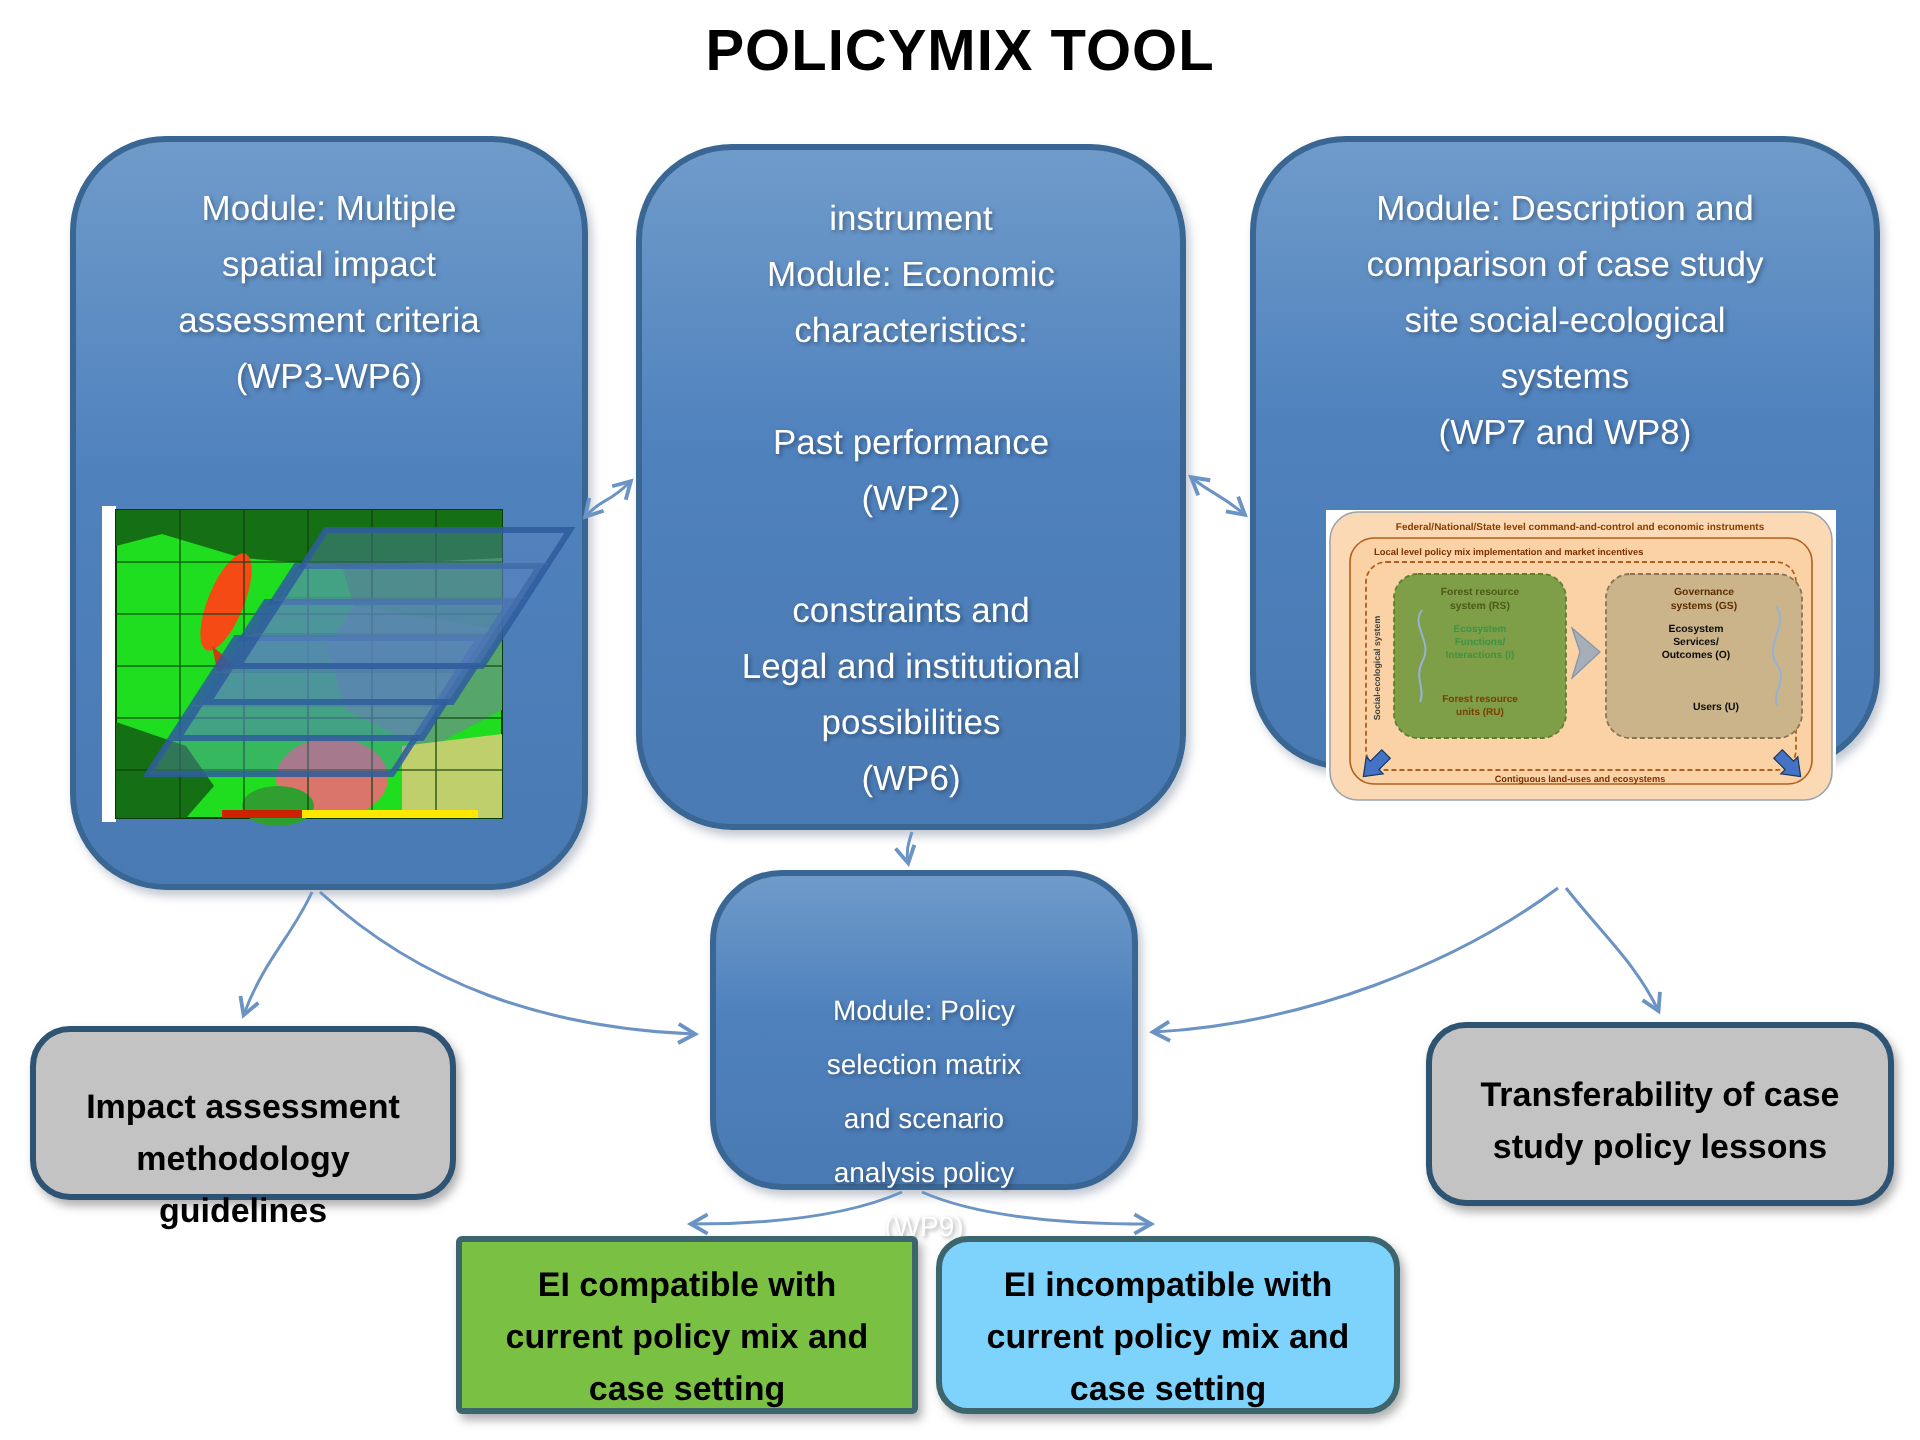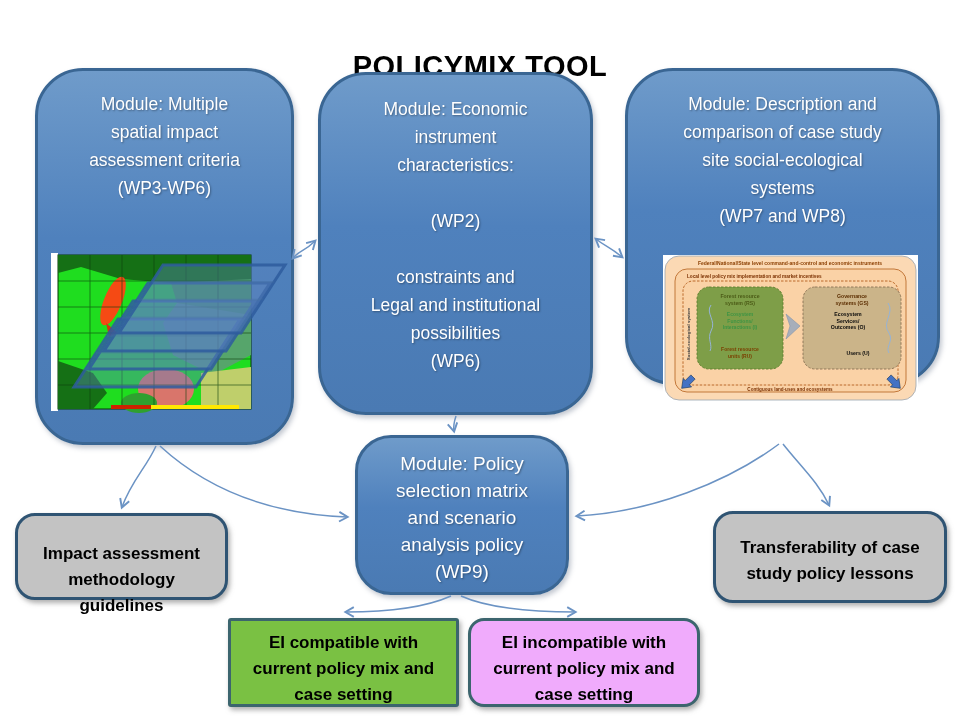--- a/index.html
+++ b/index.html
@@ -1,41 +1,41 @@
 <!DOCTYPE html>
 <html><head>
 <meta charset="utf-8">
 <style>
   html,body{margin:0;padding:0;background:#ffffff;}
   .slide{position:relative;width:960px;height:720px;background:#ffffff;
          font-family:"Liberation Sans",sans-serif;overflow:hidden;}
   .slide-title{position:absolute;left:0;top:10px;width:960px;text-align:center;
-         font-size:29px;font-weight:bold;color:#000;letter-spacing:.5px;margin-top:40px;}
+         font-size:29px;font-weight:bold;color:#000;letter-spacing:.5px;}
   .box{position:absolute;box-sizing:border-box;}
   .blue{background:linear-gradient(180deg,#6f9bca 0%,#4f81bd 45%,#4a7ab3 100%);
         border:3px solid #3a6693;color:#ffffff;
         box-shadow:2px 3px 5px rgba(120,130,150,.45);}
   .blue .tl{text-shadow:1px 1px 2px rgba(0,0,0,.35);}
   .box-spatial{left:35px;top:68px;width:259px;height:377px;border-radius:48px;padding-top:19px;}
   .box-economic{left:318px;top:72px;width:275px;height:343px;border-radius:48px;padding-top:20px;}
   .box-ses{left:625px;top:68px;width:315px;height:317px;border-radius:48px;padding-top:19px;}
   .box-wp9{left:355px;top:435px;width:214px;height:160px;border-radius:36px;padding-top:12px;}
   .gray{background:#c3c3c3;border:3px solid #2f5473;color:#000;
         box-shadow:2px 3px 5px rgba(110,110,110,.55);}
   .box-guidelines{left:15px;top:513px;width:213px;height:87px;border-radius:20px;padding-top:25px;}
   .box-transfer{left:713px;top:511px;width:234px;height:92px;border-radius:20px;padding-top:21px;}
   .green{background:#7ac143;border:3px solid #3c656e;color:#000;border-radius:3px;
         box-shadow:2px 3px 5px rgba(110,110,110,.55);}
-  .orange{background:#f0abfc;border:3px solid #3c656e;color:#000;border-radius:16px;
+  .orange{background:#7dd3fc;border:3px solid #3c656e;color:#000;border-radius:16px;
         box-shadow:2px 3px 5px rgba(110,110,110,.55);}
   .box-compat{left:228px;top:618px;width:231px;height:89px;padding-top:9px;}
   .box-incompat{left:468px;top:618px;width:232px;height:89px;padding-top:9px;}
   .lines{width:100%;text-align:center;}
   .blue .lines{font-size:17.5px;line-height:28px;}
-  .box-wp9 .lines{font-size:19px;line-height:27px;}
+  .box-wp9 .lines{font-size:14px;line-height:27px;margin-top:42px;}
   .gray .lines,.green .lines,.orange .lines{font-size:17px;font-weight:bold;line-height:26px;}
   .map-svg{position:absolute;left:13px;top:182px;overflow:visible;}
   .ses-svg{position:absolute;left:35px;top:184px;}
   .connectors{position:absolute;left:0;top:0;z-index:5;pointer-events:none;}
   .ses-svg text{font-family:"Liberation Sans",sans-serif;}
 </style>
 </head>
 <body>
 
 <div class="slide">
@@ -108,24 +108,25 @@
         <line x1="71" y1="65" x2="193" y2="65"></line>
           <line x1="60" y1="82" x2="182" y2="82"></line>
         <line x1="56" y1="83" x2="178" y2="83"></line>
           <line x1="45" y1="100" x2="167" y2="100"></line>
       </g>
     </svg>
   </div>
 
   <div class="box blue box-economic">
     <div class="lines">
+        <div class="tl">instrument</div>
         <div class="tl">Module: Economic</div>
-        <div class="tl">instrument</div>
         <div class="tl">characteristics:</div>
         <div class="tl">&nbsp;</div>
+        <div class="tl">Past performance</div>
         <div class="tl">(WP2)</div>
         <div class="tl">&nbsp;</div>
         <div class="tl">constraints and</div>
         <div class="tl">Legal and institutional</div>
         <div class="tl">possibilities</div>
         <div class="tl">(WP6)</div>
       </div>
   </div>
 
   <div class="box blue box-ses">

